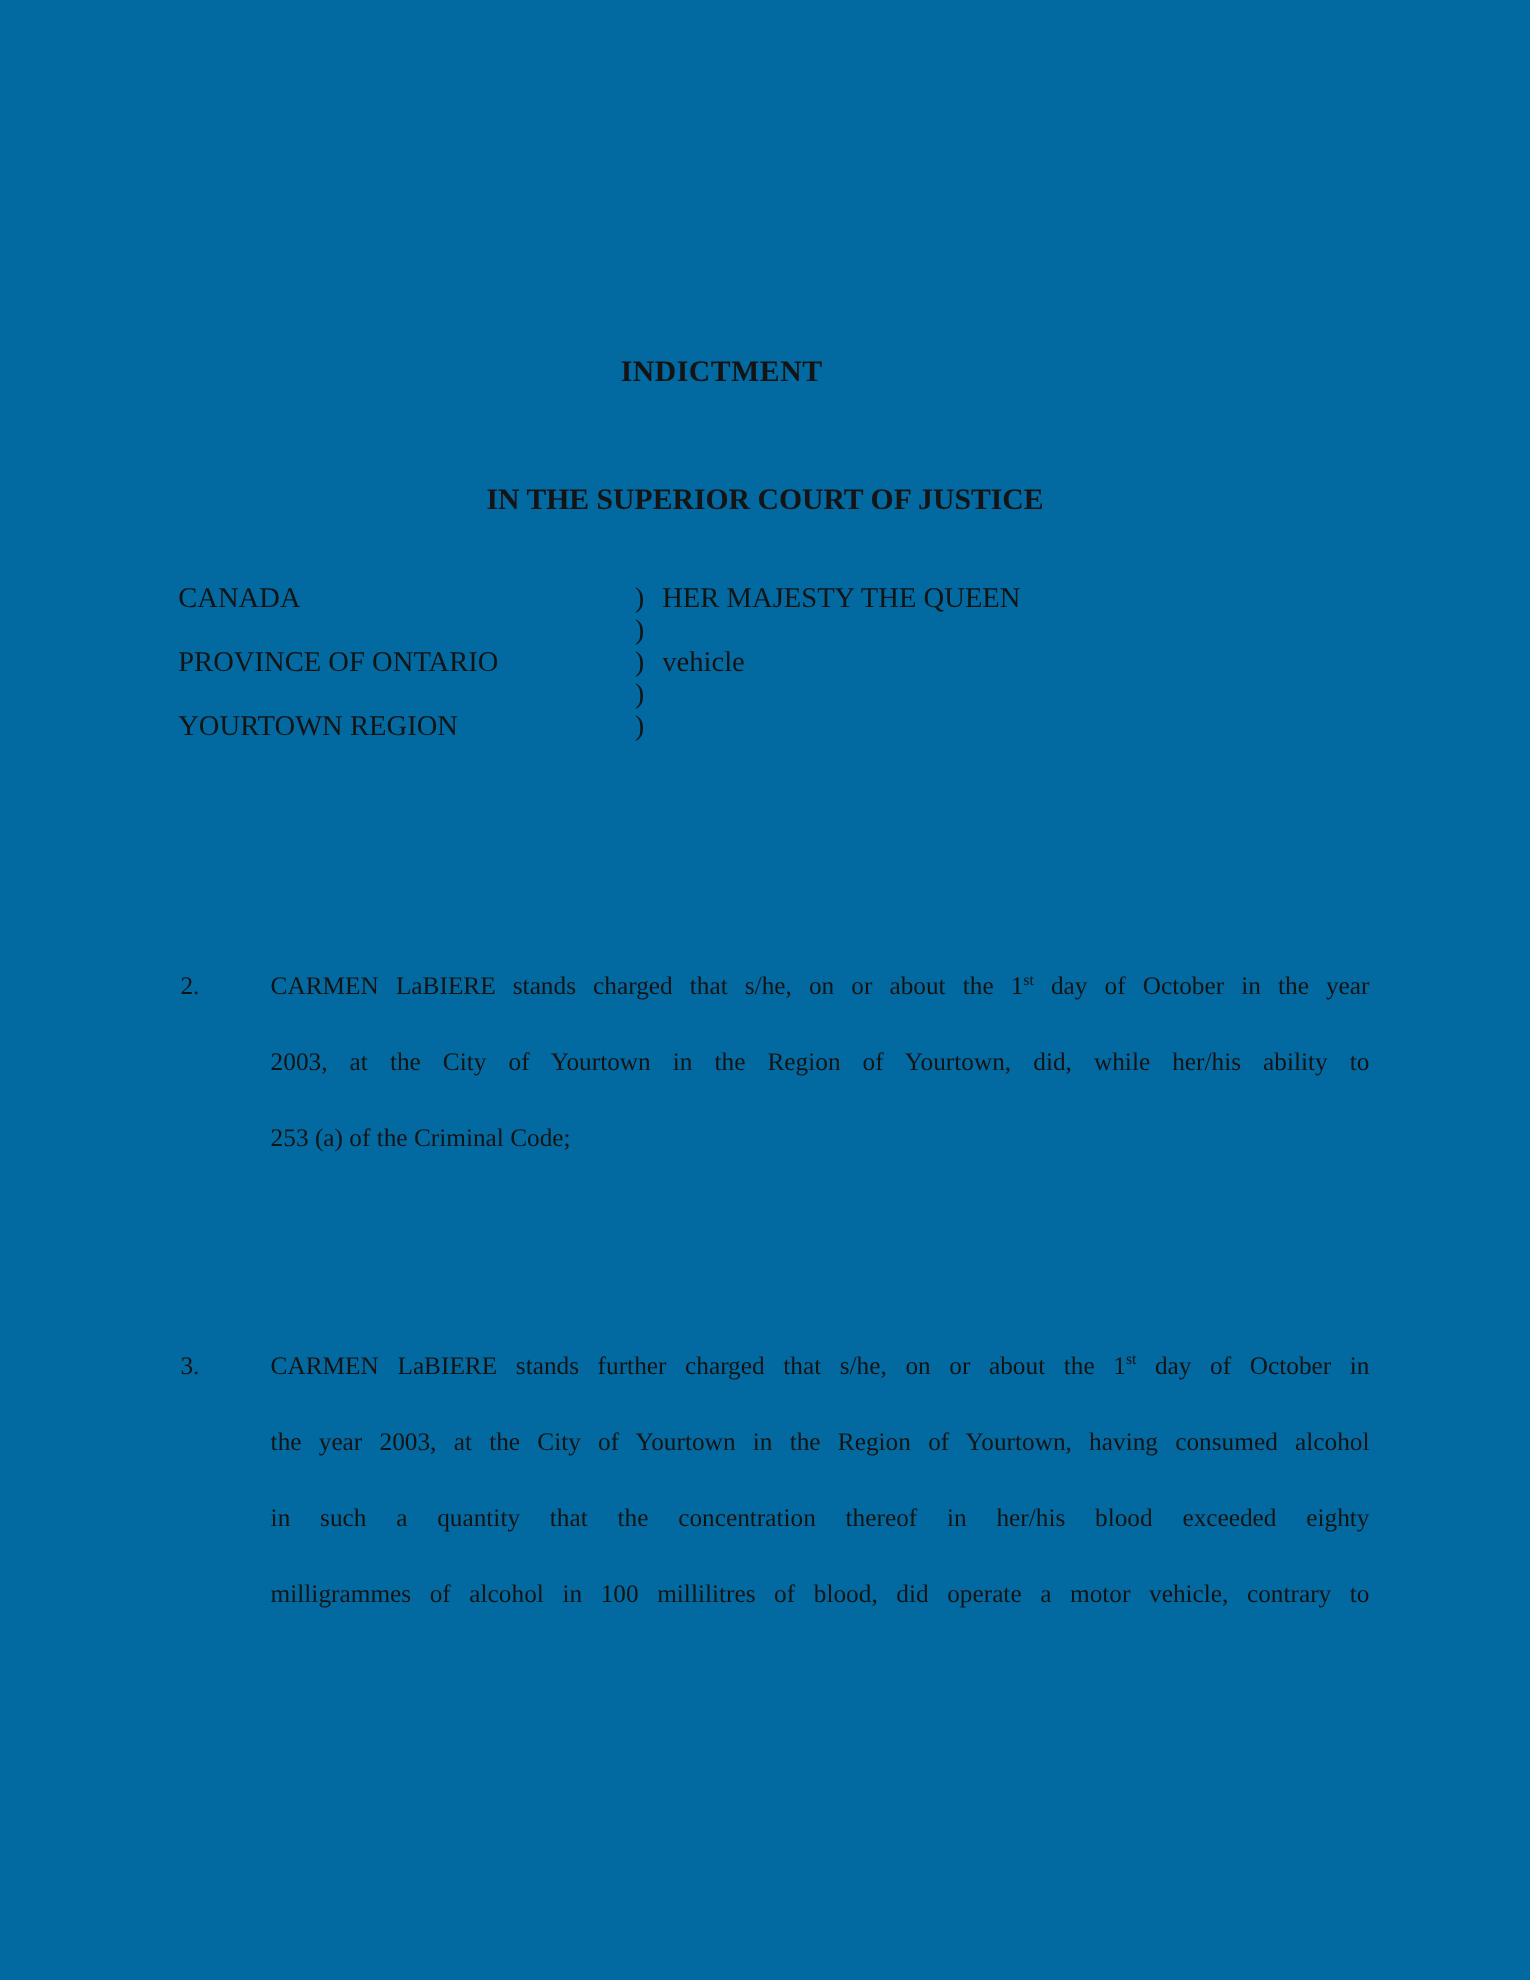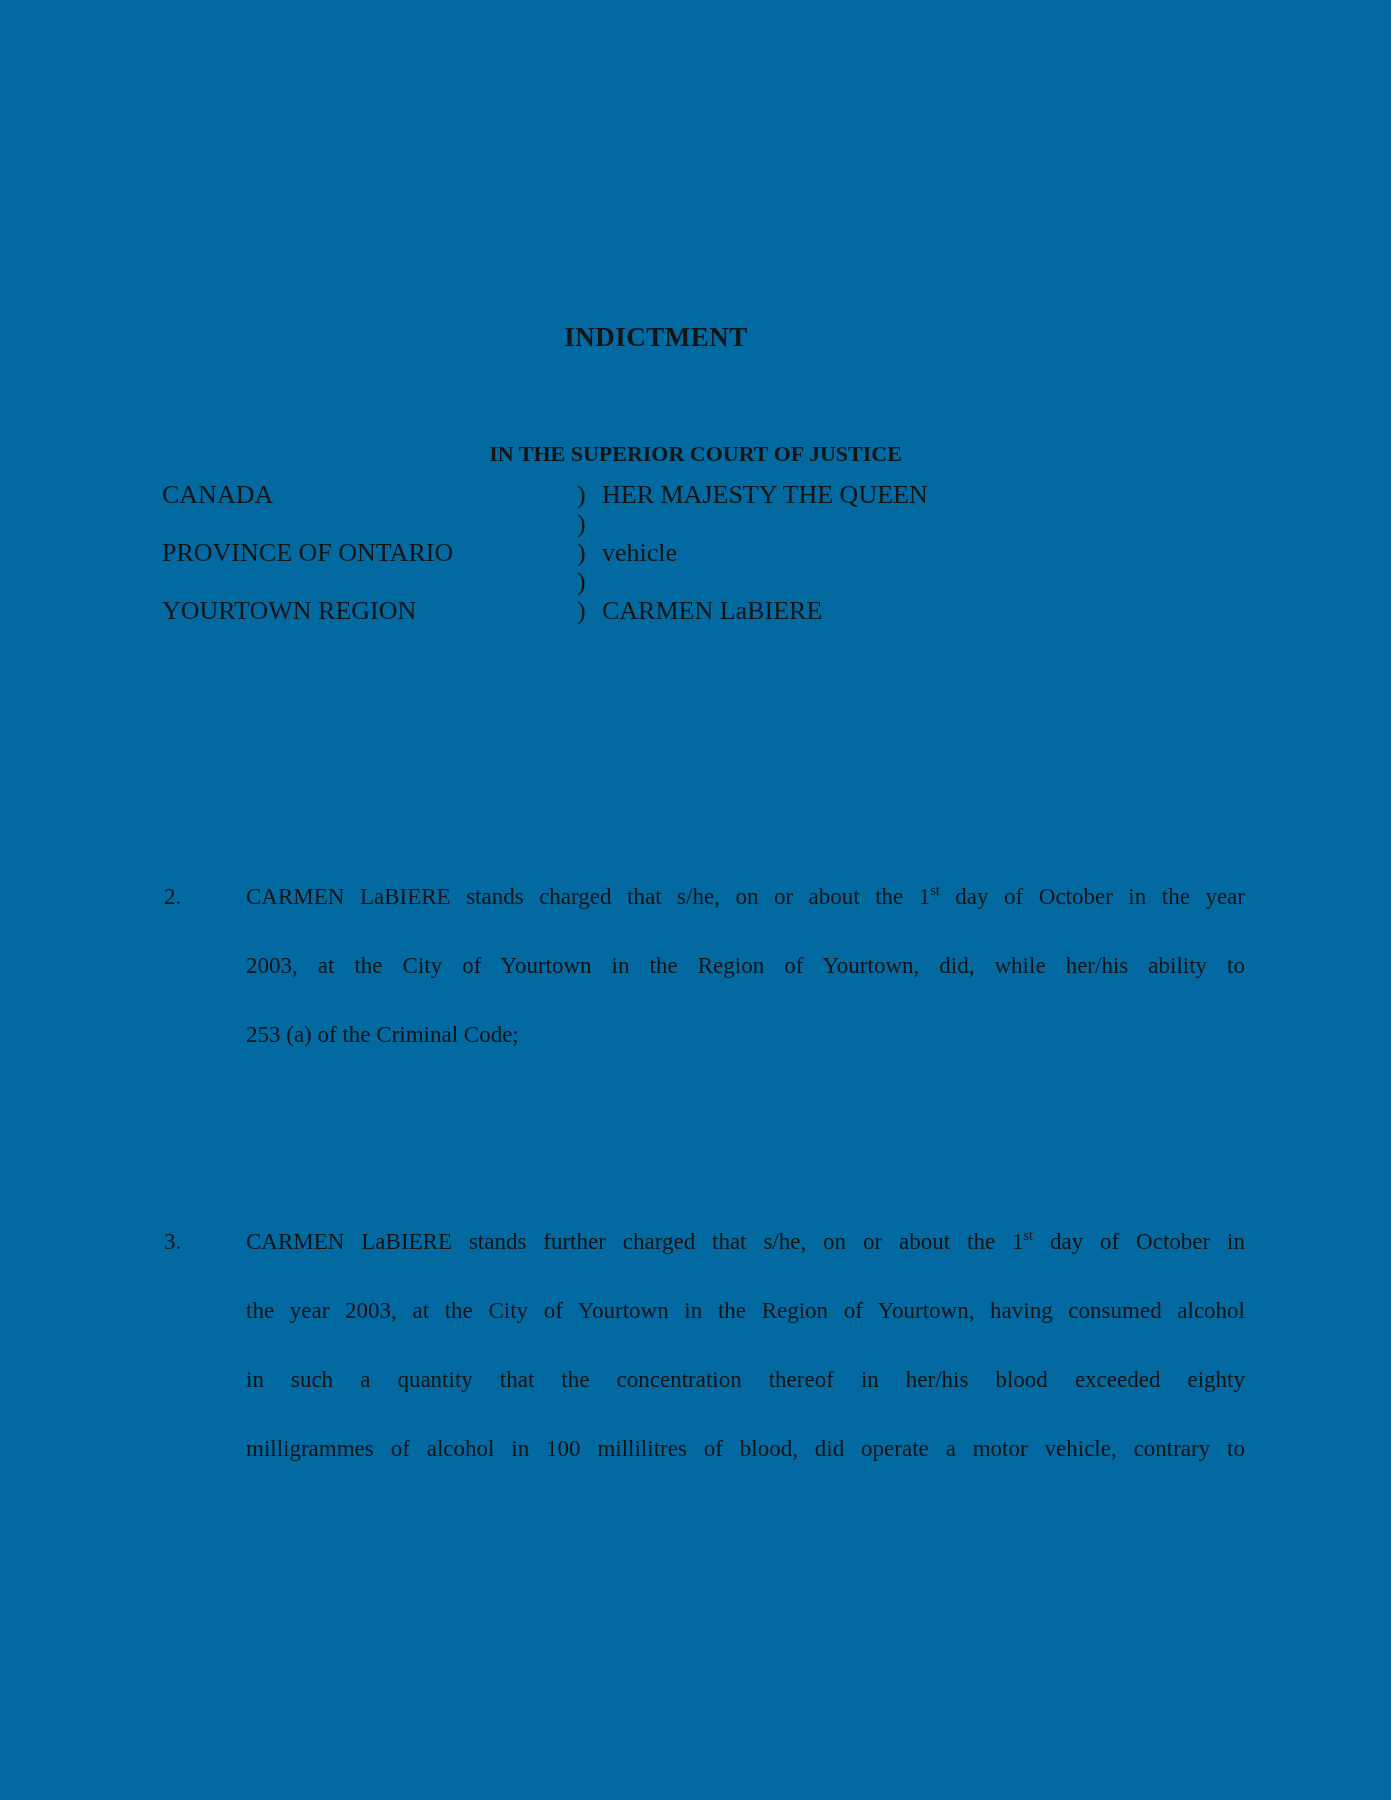--- a/index.html
+++ b/index.html
@@ -27,26 +27,26 @@
     line-height: 34px;
     letter-spacing: 0.5px;
   }
   .court-heading {
     position: absolute;
     top: 437px;
     left: 0;
     width: 1391px;
     text-align: center;
     font-weight: bold;
-    font-size: 22px;
+    font-size: 27px;
     line-height: 34px;
   }
   .party-block {
     position: absolute;
-    top: 480px;
+    top: 529px;
     left: 162px;
     width: 1020px;
     font-size: 26px;
     line-height: 29px;
   }
   .party-row { display: flex; min-height: 29px; }
   .party-left  { width: 415px; white-space: nowrap; }
   .party-paren { width: 25px; }
   .party-right { flex: 1; white-space: nowrap; }
   .count {
@@ -99,21 +99,20 @@
       <div class="party-right">vehicle</div>
     </div>
     <div class="party-row">
       <div class="party-left"></div>
       <div class="party-paren">)</div>
       <div class="party-right"></div>
     </div>
     <div class="party-row">
       <div class="party-left">YOURTOWN REGION</div>
       <div class="party-paren">)</div>
-      <div class="party-right">CARMEN LaBIERE</div>
     </div>
   </div>
 
   <div class="count count-2">
     <div class="count-number">2.</div>
     <div class="count-body">
       <div class="tline just"><span>CARMEN LaBIERE stands charged that s/he, on or about the 1</span><sup>st</sup><span> day of October in the year</span></div>
       <div class="tline just"><span>2003, at the City of Yourtown in the Region of Yourtown, did, while her/his ability to</span></div>
       <div class="tline"><span>253 (a) of the Criminal Code;</span></div>
     </div>

